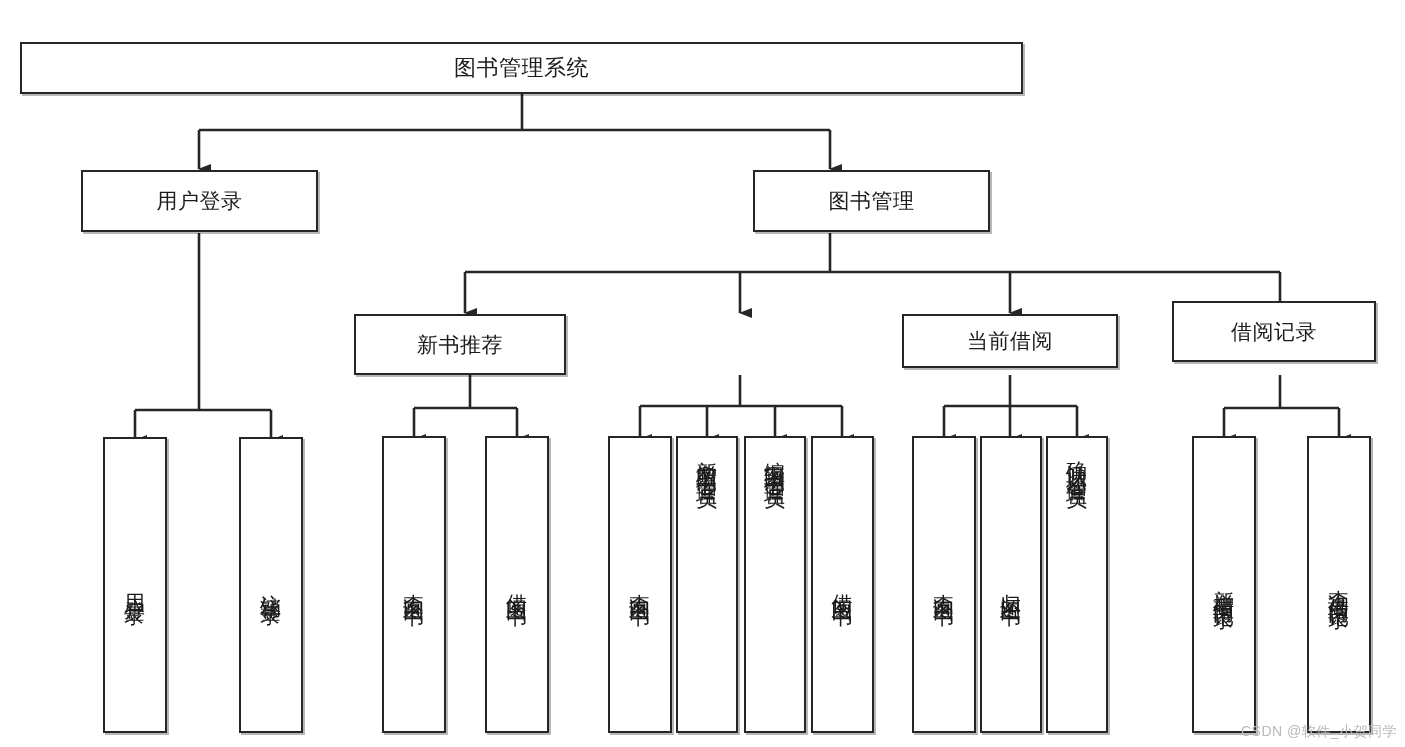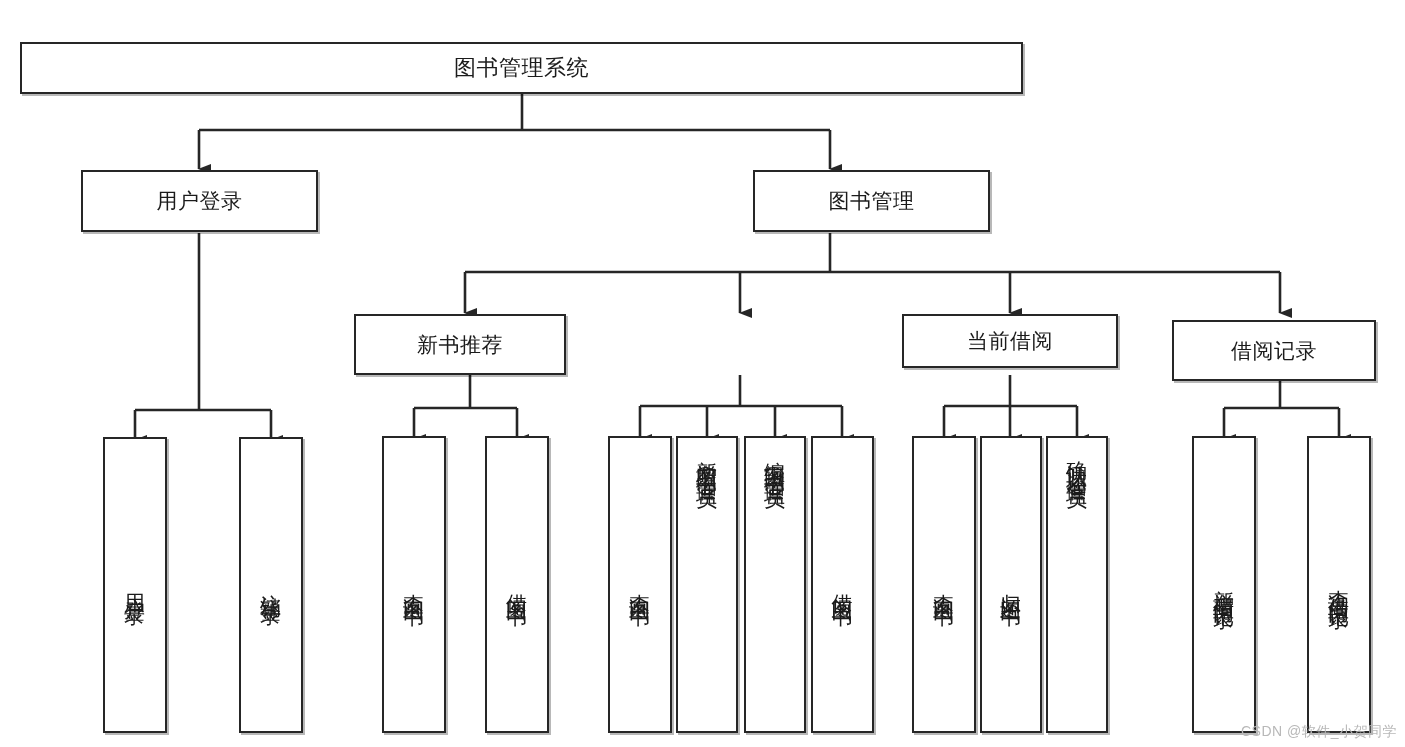--- a/index.html
+++ b/index.html
@@ -140,21 +140,21 @@
   <div class="node h" style="left:711px; top:170px; width:237px; height:62px;margin-left:42px;">
     <span>图书管理</span>
   </div>
 
   <div class="node h" style="left:354px; top:314px; width:212px; height:61px;">
     <span>新书推荐</span>
   </div>
   <div class="node h" style="left:902px; top:314px; width:216px; height:54px;">
     <span>当前借阅</span>
   </div>
-  <div class="node h" style="left:1172px; top:320px; width:204px; height:61px;">
+  <div class="node h" style="left:1172px; top:301px; width:204px; height:61px;">
     <span>借阅记录</span>
   </div>
 
   <div class="node v center" style="left:103px; top:437px; width:64px; height:296px;">
     <span class="vtext">用户登录</span>
   </div>
   <div class="node v center" style="left:239px; top:437px; width:64px; height:296px;">
     <span class="vtext">注销登录</span>
   </div>
 

